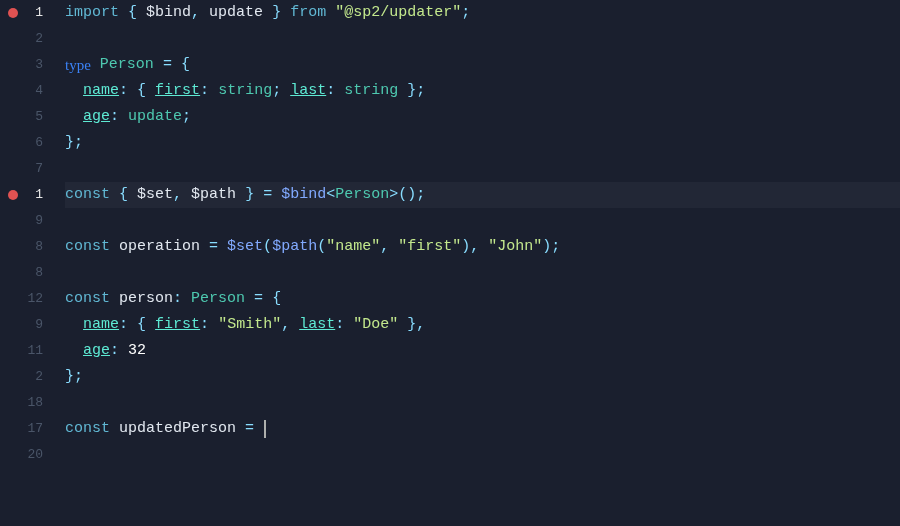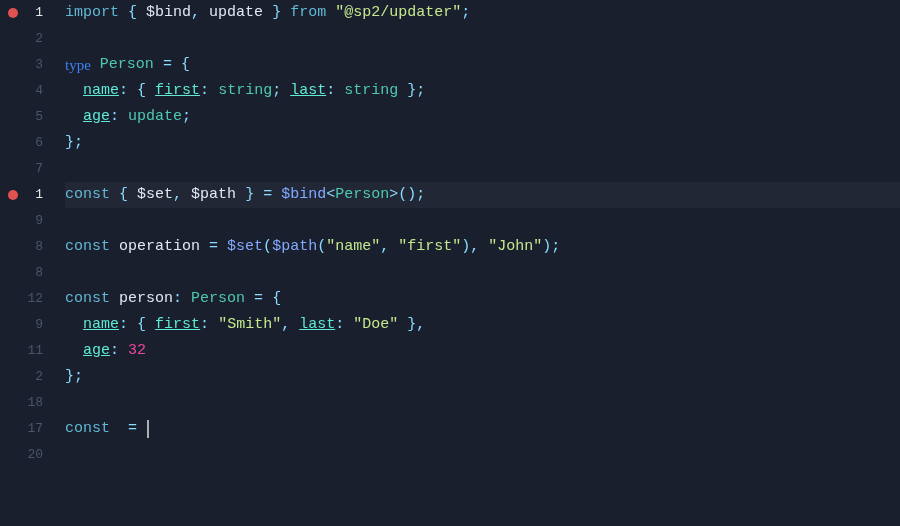--- a/index.html
+++ b/index.html
@@ -72,21 +72,21 @@
       display: flex;
       align-items: center;
       white-space: pre;
     }
 
     
     .kw { color: #61b8d4; }        
     .kw2 { color: #3b82f6; font-family: Liberation Serif, serif; }       
     .fn { color: #82aaff; }        
     .str { color: #c3e88d; }       
-    .num { color: #ec4899; }       
+    .num { color: #ffffff; }       
     .type { color: #4ec9b0; }      
     .prop { color: #5eead4; text-decoration: underline; }      
     .op { color: #89ddff; }        
     .plain { color: #cdd6f4; }   
     .var { color: #e2e8f0; }       
     .cursor {
       display: inline-block;
       width: 2px;
       height: 18px;
       background-color: #aeafad;
@@ -183,18 +183,18 @@
       <span class="plain">  </span><span class="prop">age</span><span class="op">:</span><span class="plain"> </span><span class="num">32</span>
     </div>
 
     <div class="code-line">
       <span class="op">};</span>
     </div>
 
     <div class="code-line"></div>
 
     <div class="code-line">
-      <span class="kw">const</span><span class="plain"> </span><span class="plain"> </span><span class="op">=</span><span class="plain"> </span><span class="cursor"></span>
+      <span class="kw">const</span><span class="plain"> </span><span class="var">updatedPerson</span><span class="plain"> </span><span class="op">=</span><span class="plain"> </span><span class="cursor"></span>
     </div>
 
     <div class="code-line"></div>
   </div>
 </div>
 
 </body></html>

